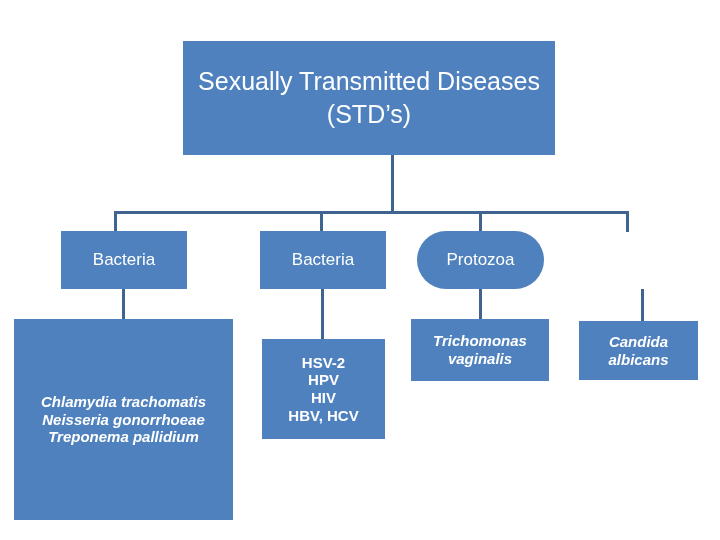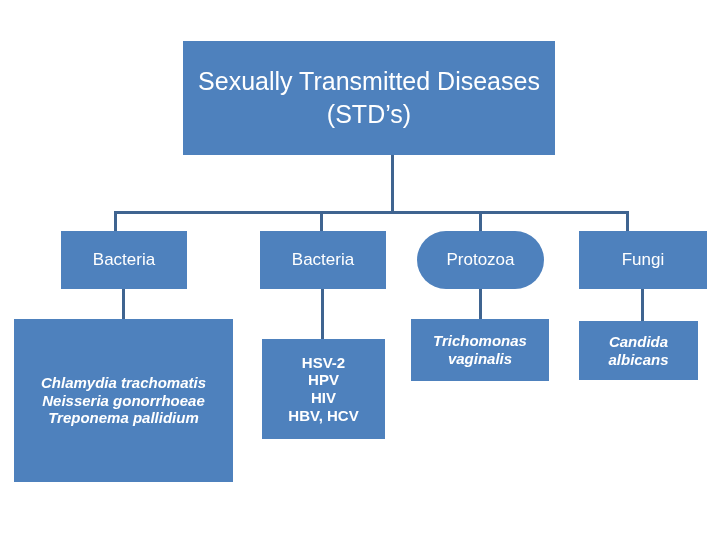--- a/index.html
+++ b/index.html
@@ -87,30 +87,27 @@
   </div>
 
   <div class="node node-cat" style="left:260px; top:231px; width:126px; height:58px;">
     <span>Bacteria</span>
   </div>
 
   <div class="node node-cat" style="left:417px; top:231px; width:127px; height:58px;border-radius:29px;">
     <span>Protozoa</span>
   </div>
 
-  <div class="node node-cat" style="left:579px; top:231px; width:128px; height:58px;">
-    <span>Fungi</span>
-  </div>
 
   <div class="conn conn-v" style="left:122px; top:289px; width:3px; height:30px;"></div>
   <div class="conn conn-v" style="left:321px; top:289px; width:3px; height:50px;"></div>
   <div class="conn conn-v" style="left:479px; top:289px; width:3px; height:30px;"></div>
   <div class="conn conn-v" style="left:641px; top:289px; width:3px; height:32px;"></div>
 
-  <div class="node node-leaf italic" style="left:14px; top:319px; width:219px; height:163px;">
+  <div class="node node-leaf italic" style="left:14px; top:319px; width:219px; height:201px;">
     <span class="lines">Chlamydia trachomatis
 Neisseria gonorrhoeae
 Treponema pallidium</span>
   </div>
 
   <div class="node node-leaf" style="left:262px; top:339px; width:123px; height:100px;">
     <span class="lines">HSV-2
 HPV
 HIV
 HBV, HCV</span>

